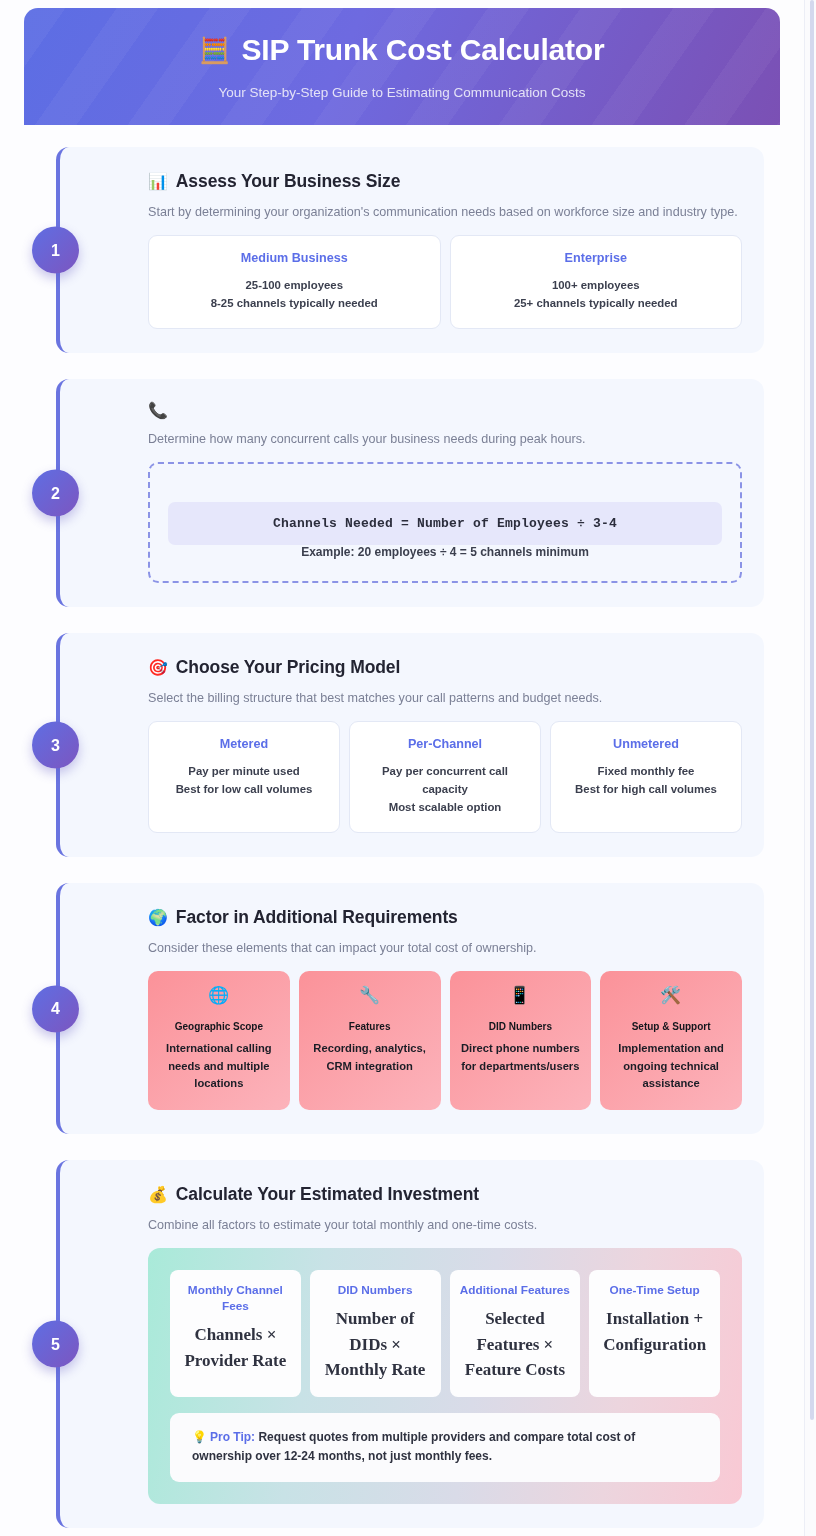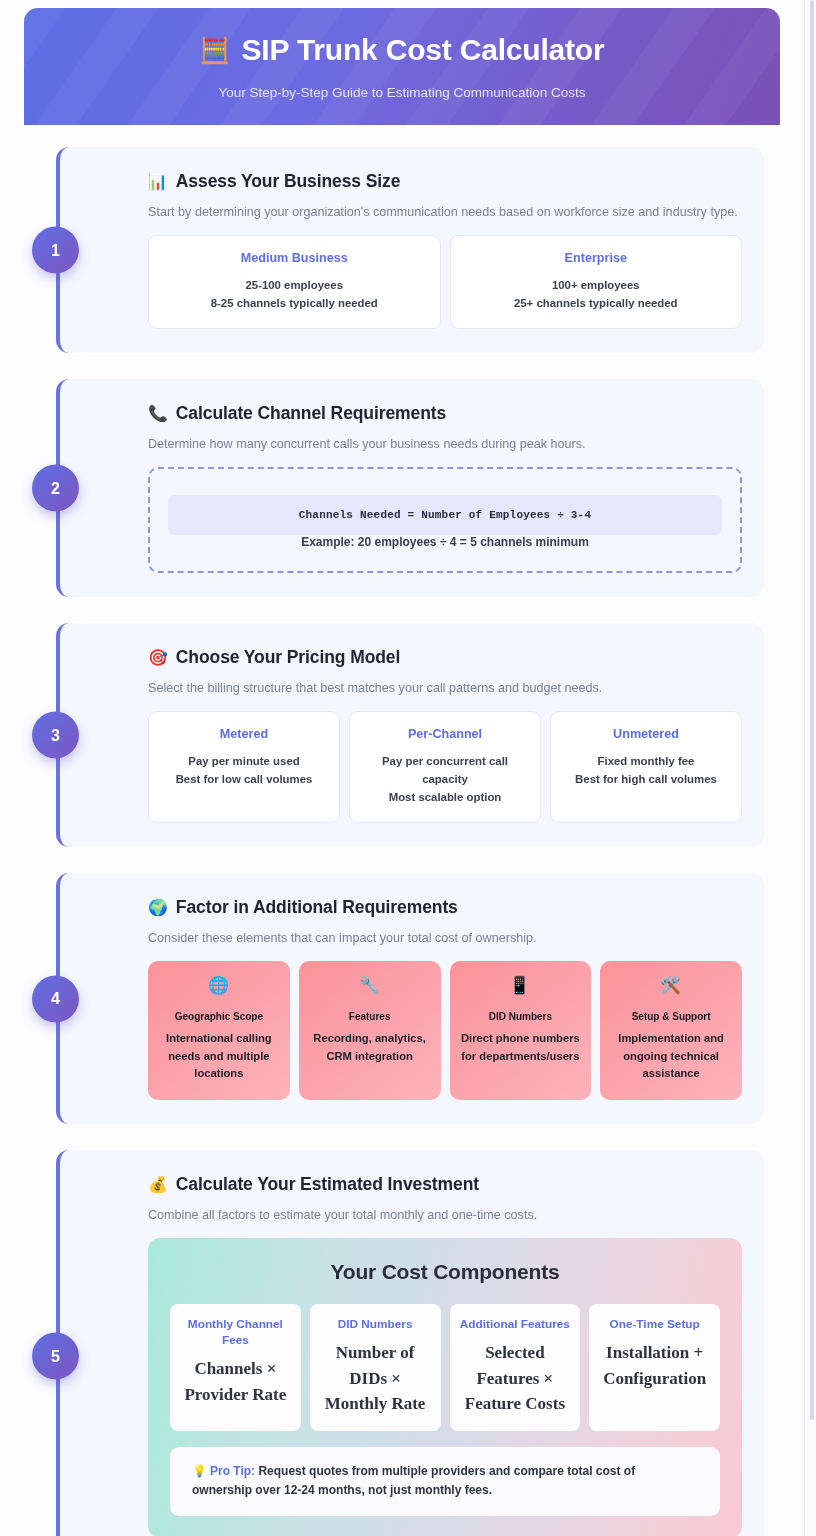--- a/index.html
+++ b/index.html
@@ -164,24 +164,25 @@
     border: 2px dashed #8b93e6;
     border-radius: 10px;
     padding: 26px 18px 22px;
     text-align: center;
   }
   .formula-bar {
     background: #e6e7fb;
     border-radius: 7px;
     padding: 14px 10px;
     font-family: "Liberation Mono", monospace;
-    font-size: 11px;
+    font-size: 13px;
     font-weight: bold;
     color: #2b2d3c;
     letter-spacing: 0.2px;
+    margin-top: 12px;
   }
   .formula-ex {
     font-size: 12px;
     font-weight: bold;
     color: #3b3f4e;
     text-align: center;
   }
   .formula-note {
     margin-top: 5px;
     font-size: 11.2px;
@@ -298,21 +299,20 @@
             <div class="card-line">100+ employees</div>
             <div class="card-line">25+ channels typically needed</div>
           </div>
         </div>
       </div>
 
       <div class="step">
         <div class="step-badge">2</div>
         <div class="step-title">
           <span class="t-emoji">📞</span>
-          <span>Calculate Channel Requirements</span>
         </div>
         <div class="step-desc">Determine how many concurrent calls your business needs during peak hours.</div>
         <div class="formula-box">
           <div class="formula-bar">Channels Needed = Number of Employees ÷ 3-4</div>
           <div class="formula-ex">Example: 20 employees ÷ 4 = 5 channels minimum</div>
         </div>
       </div>
 
       <div class="step">
         <div class="step-badge">3</div>
@@ -373,21 +373,20 @@
 
       <div class="step">
         <div class="step-badge">5</div>
         <div class="step-title">
           <span class="t-emoji">💰</span>
           <span>Calculate Your Estimated Investment</span>
         </div>
         <div class="step-desc">Combine all factors to estimate your total monthly and one-time costs.</div>
 
         <div class="cost-panel">
-          <div class="cost-panel-title">Your Cost Components</div>
           <div class="cost-cards">
             <div class="cost-card">
               <div class="cost-card-title">Monthly Channel Fees</div>
               <div class="cost-card-line">Channels × Provider Rate</div>
             </div>
             <div class="cost-card">
               <div class="cost-card-title">DID Numbers</div>
               <div class="cost-card-line">Number of DIDs × Monthly Rate</div>
             </div>
             <div class="cost-card">

